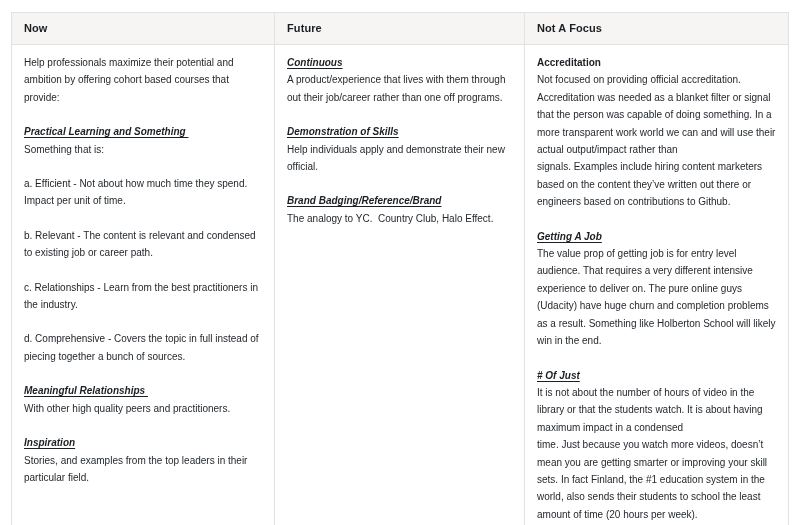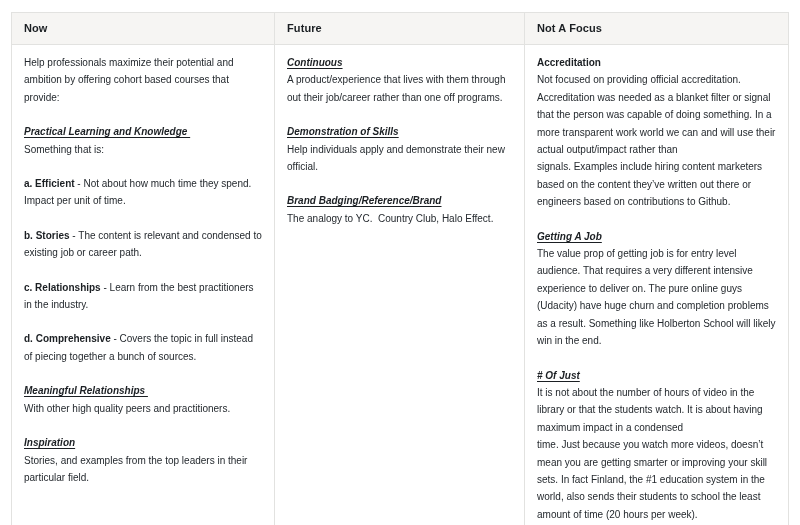--- a/index.html
+++ b/index.html
@@ -68,21 +68,21 @@
     color: #1b1f23;
     display: inline;
   }
   .sec-head.underlined {
     text-decoration: underline;
     text-underline-offset: 2px;
     font-style: italic;
   }
 
   .lead {
-    font-weight: bold;
+    font-weight: normal;
     color: #1b1f23;
   }
 </style>
 </head>
 <body>
 
 <table id="comparison-table">
   <colgroup>
     <col class="col-now">
     <col class="col-future">
@@ -93,23 +93,23 @@
       <th>Now</th>
       <th>Future</th>
       <th>Not A Focus</th>
     </tr>
   </thead>
   <tbody>
     <tr>
       <td>
         <div class="cell-block">
             <div class="para"><span>Help professionals maximize their potential and ambition by offering cohort based courses that provide:</span></div>
-            <div class="para"><span class="sec-head underlined">Practical Learning and Knowledge </span><br><span>Something that is:</span></div>
+            <div class="para"><span class="sec-head underlined">Practical Learning and Something </span><br><span>Something that is:</span></div>
             <div class="para"><span class="lead">a. Efficient</span><span> - Not about how much time they spend. Impact per unit of time.</span></div>
-            <div class="para"><span class="lead">b. Stories</span><span> - The content is relevant and condensed to existing job or career path.</span></div>
+            <div class="para"><span class="lead">b. Relevant</span><span> - The content is relevant and condensed to existing job or career path.</span></div>
             <div class="para"><span class="lead">c. Relationships</span><span> - Learn from the best practitioners in the industry.</span></div>
             <div class="para"><span class="lead">d. Comprehensive</span><span> - Covers the topic in full instead of piecing together a bunch of sources.</span></div>
             <div class="para"><span class="sec-head underlined">Meaningful Relationships </span><br><span>With other high quality peers and practitioners.</span></div>
             <div class="para"><span class="sec-head underlined">Inspiration</span><br><span>Stories, and examples from the top leaders in their particular field.</span></div>
           </div>
       </td>
       <td>
         <div class="cell-block">
             <div class="para"><span class="sec-head underlined">Continuous</span><br><span>A product/experience that lives with them through out their job/career rather than one off programs.</span></div>
             <div class="para"><span class="sec-head underlined">Demonstration of Skills</span><br><span>Help individuals apply and demonstrate their new official.</span></div>

